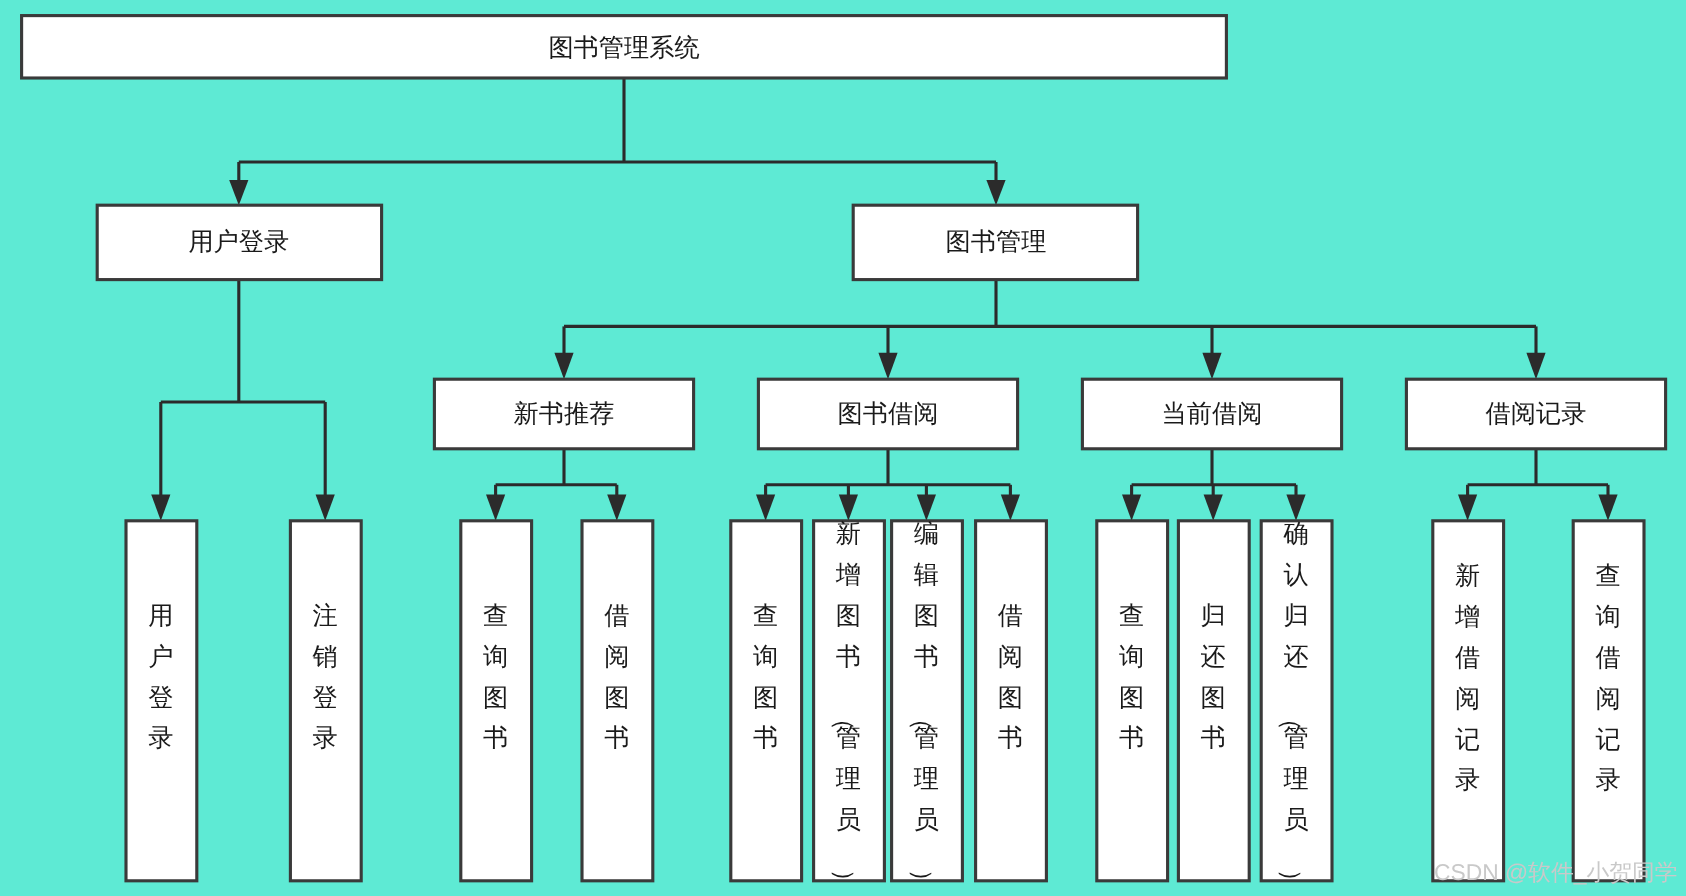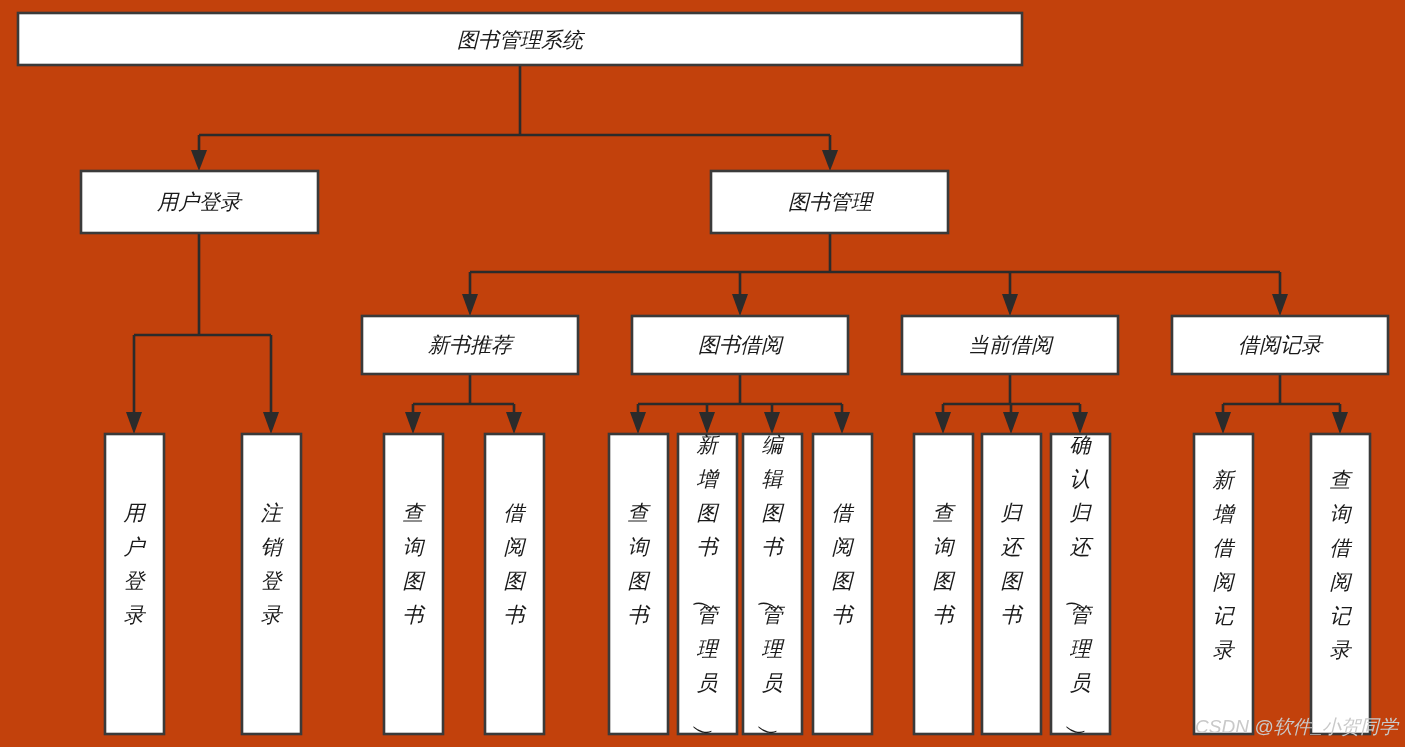--- a/index.html
+++ b/index.html
@@ -8,23 +8,22 @@
     padding: 0;
     background: #ffffff;
   }
   body {
     font-family: "Liberation Sans", "DejaVu Sans", sans-serif;
   }
   #diagram-root {
     position: relative;
     width: 1405px;
     height: 747px;
-    background: #c2410c;
+    background: #5eead4;
     overflow: hidden;
-    font-style: italic;
   }
   svg.diagram-canvas {
     position: absolute;
     left: 0;
     top: 0;
     width: 1405px;
     height: 747px;
     display: block;
   }
   .node-box {

